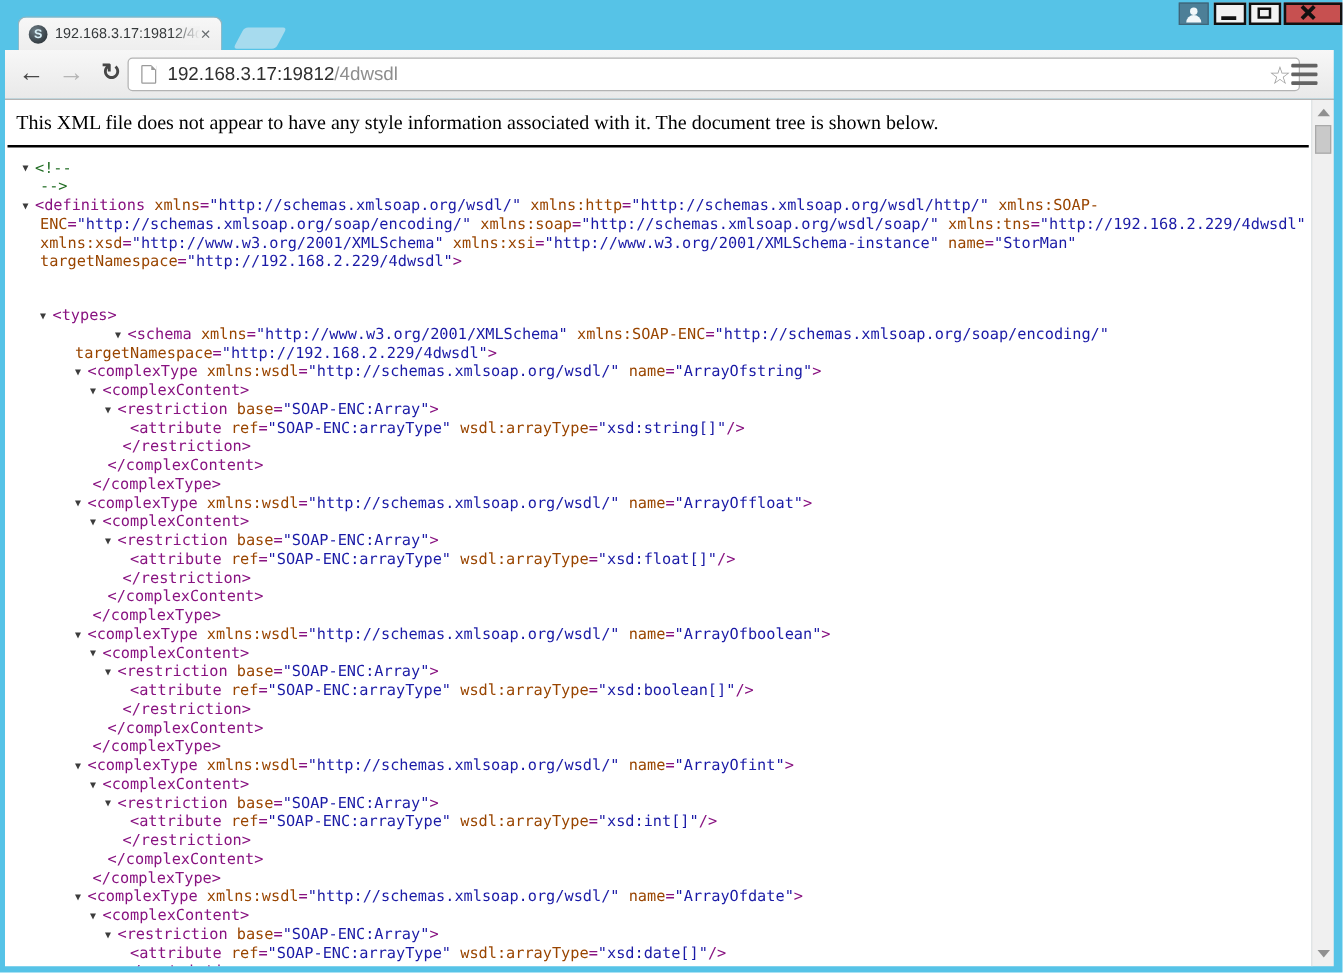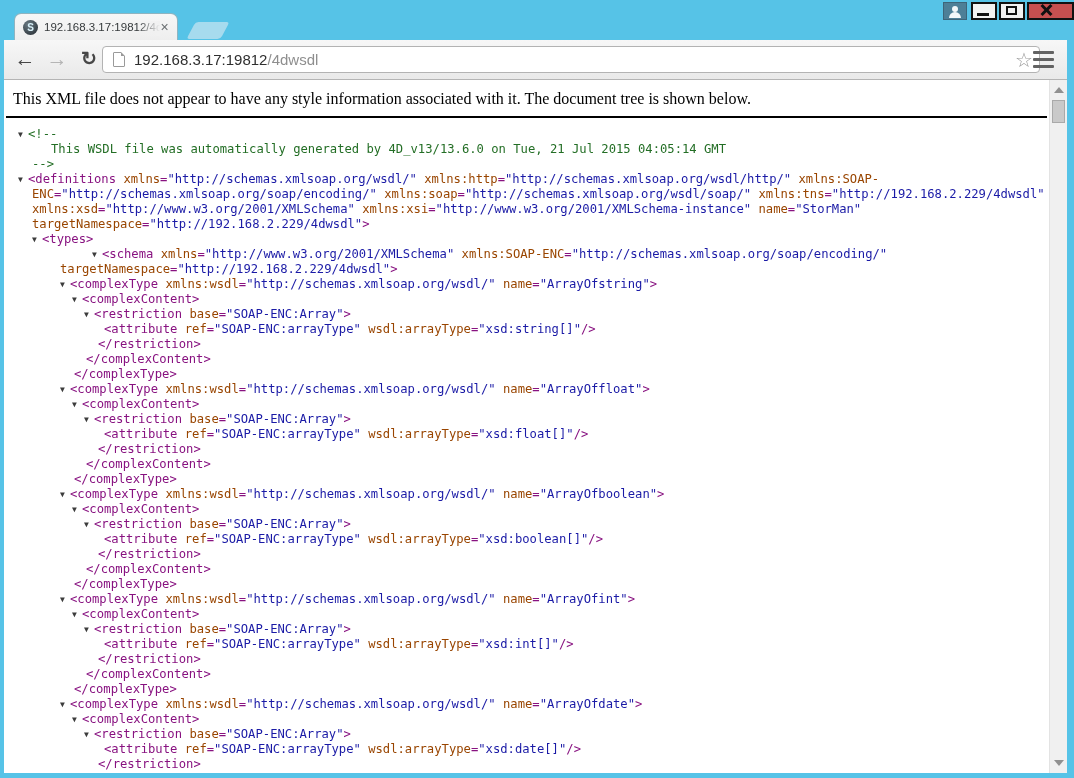--- a/index.html
+++ b/index.html
@@ -120,27 +120,26 @@
     <div class="bar b2"></div>
     <div class="bar b3"></div>
   </div>
 </div>
 
 <div id="content">
   <div id="viewer-msg">This XML file does not appear to have any style information associated with it. The document tree is shown below.</div>
   <hr id="viewer-hr">
   <div id="xml-tree">
       <div class="ln" style="padding-left: 14px;"><span class="ar">▼</span><span class="c">&lt;!--</span></div>
-      <div class="ln" style="padding-left: 47px;"><span class="c">This WSDL file was automatically generated by 4D_v13/13.6.0 on Tue, 21 Jul 2015 04:05:14 GMT</span></div>
       <div class="ln" style="padding-left: 28px;"><span class="c">--&gt;</span></div>
       <div class="ln" style="padding-left: 14px;"><span class="ar">▼</span><span class="k">&lt;definitions</span><span> </span><span class="a">xmlns</span><span class="k">=</span><span class="v">"http://schemas.xmlsoap.org/wsdl/"</span><span> </span><span class="a">xmlns:http</span><span class="k">=</span><span class="v">"http://schemas.xmlsoap.org/wsdl/http/"</span><span> </span><span class="a">xmlns:SOAP-</span></div>
       <div class="ln" style="padding-left: 28px;"><span class="a">ENC</span><span class="k">=</span><span class="v">"http://schemas.xmlsoap.org/soap/encoding/"</span><span> </span><span class="a">xmlns:soap</span><span class="k">=</span><span class="v">"http://schemas.xmlsoap.org/wsdl/soap/"</span><span> </span><span class="a">xmlns:tns</span><span class="k">=</span><span class="v">"http://192.168.2.229/4dwsdl"</span></div>
       <div class="ln" style="padding-left: 28px;"><span class="a">xmlns:xsd</span><span class="k">=</span><span class="v">"http://www.w3.org/2001/XMLSchema"</span><span> </span><span class="a">xmlns:xsi</span><span class="k">=</span><span class="v">"http://www.w3.org/2001/XMLSchema-instance"</span><span> </span><span class="a">name</span><span class="k">=</span><span class="v">"StorMan"</span></div>
       <div class="ln" style="padding-left: 28px;"><span class="a">targetNamespace</span><span class="k">=</span><span class="v">"http://192.168.2.229/4dwsdl"</span><span class="k">&gt;</span></div>
-      <div class="ln" style="padding-left: 28px;"><span class="ar">▼</span><span class="k">&lt;types</span><span class="k">&gt;</span></div>
+      <div class="ln" style="padding-left: 28px; margin-top: 28px;"><span class="ar">▼</span><span class="k">&lt;types</span><span class="k">&gt;</span></div>
       <div class="ln" style="padding-left: 42px; margin-left: 46px;"><span class="ar">▼</span><span class="k">&lt;schema</span><span> </span><span class="a">xmlns</span><span class="k">=</span><span class="v">"http://www.w3.org/2001/XMLSchema"</span><span> </span><span class="a">xmlns:SOAP-ENC</span><span class="k">=</span><span class="v">"http://schemas.xmlsoap.org/soap/encoding/"</span></div>
       <div class="ln" style="padding-left: 56px;"><span class="a">targetNamespace</span><span class="k">=</span><span class="v">"http://192.168.2.229/4dwsdl"</span><span class="k">&gt;</span></div>
       <div class="ln" style="padding-left: 56px;"><span class="ar">▼</span><span class="k">&lt;complexType</span><span> </span><span class="a">xmlns:wsdl</span><span class="k">=</span><span class="v">"http://schemas.xmlsoap.org/wsdl/"</span><span> </span><span class="a">name</span><span class="k">=</span><span class="v">"ArrayOfstring"</span><span class="k">&gt;</span></div>
       <div class="ln" style="padding-left: 68px;"><span class="ar">▼</span><span class="k">&lt;complexContent</span><span class="k">&gt;</span></div>
       <div class="ln" style="padding-left: 80px;"><span class="ar">▼</span><span class="k">&lt;restriction</span><span> </span><span class="a">base</span><span class="k">=</span><span class="v">"SOAP-ENC:Array"</span><span class="k">&gt;</span></div>
       <div class="ln" style="padding-left: 100px;"><span class="k">&lt;attribute</span><span> </span><span class="a">ref</span><span class="k">=</span><span class="v">"SOAP-ENC:arrayType"</span><span> </span><span class="a">wsdl:arrayType</span><span class="k">=</span><span class="v">"xsd:string[]"</span><span class="k">/&gt;</span></div>
       <div class="ln" style="padding-left: 94px;"><span class="k">&lt;/restriction</span><span class="k">&gt;</span></div>
       <div class="ln" style="padding-left: 82px;"><span class="k">&lt;/complexContent</span><span class="k">&gt;</span></div>
       <div class="ln" style="padding-left: 70px;"><span class="k">&lt;/complexType</span><span class="k">&gt;</span></div>
       <div class="ln" style="padding-left: 56px;"><span class="ar">▼</span><span class="k">&lt;complexType</span><span> </span><span class="a">xmlns:wsdl</span><span class="k">=</span><span class="v">"http://schemas.xmlsoap.org/wsdl/"</span><span> </span><span class="a">name</span><span class="k">=</span><span class="v">"ArrayOffloat"</span><span class="k">&gt;</span></div>

